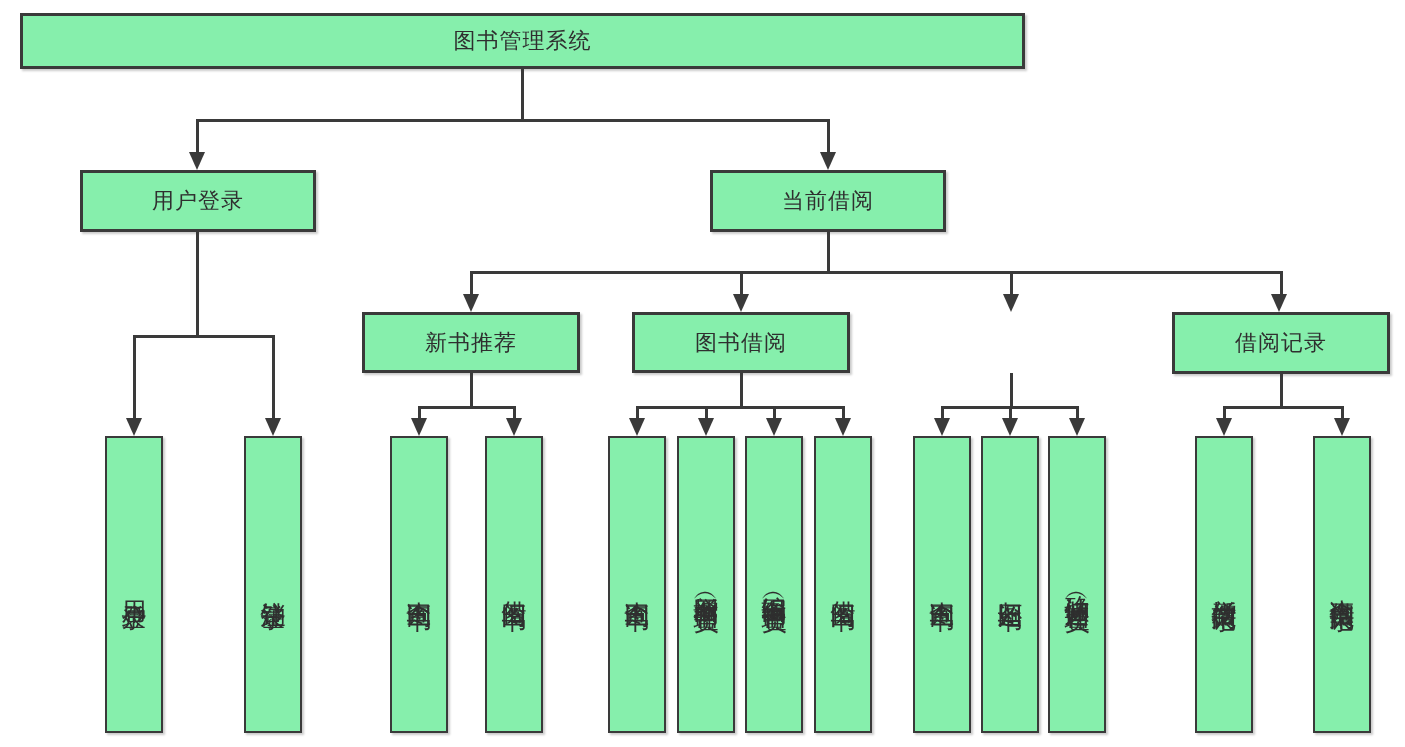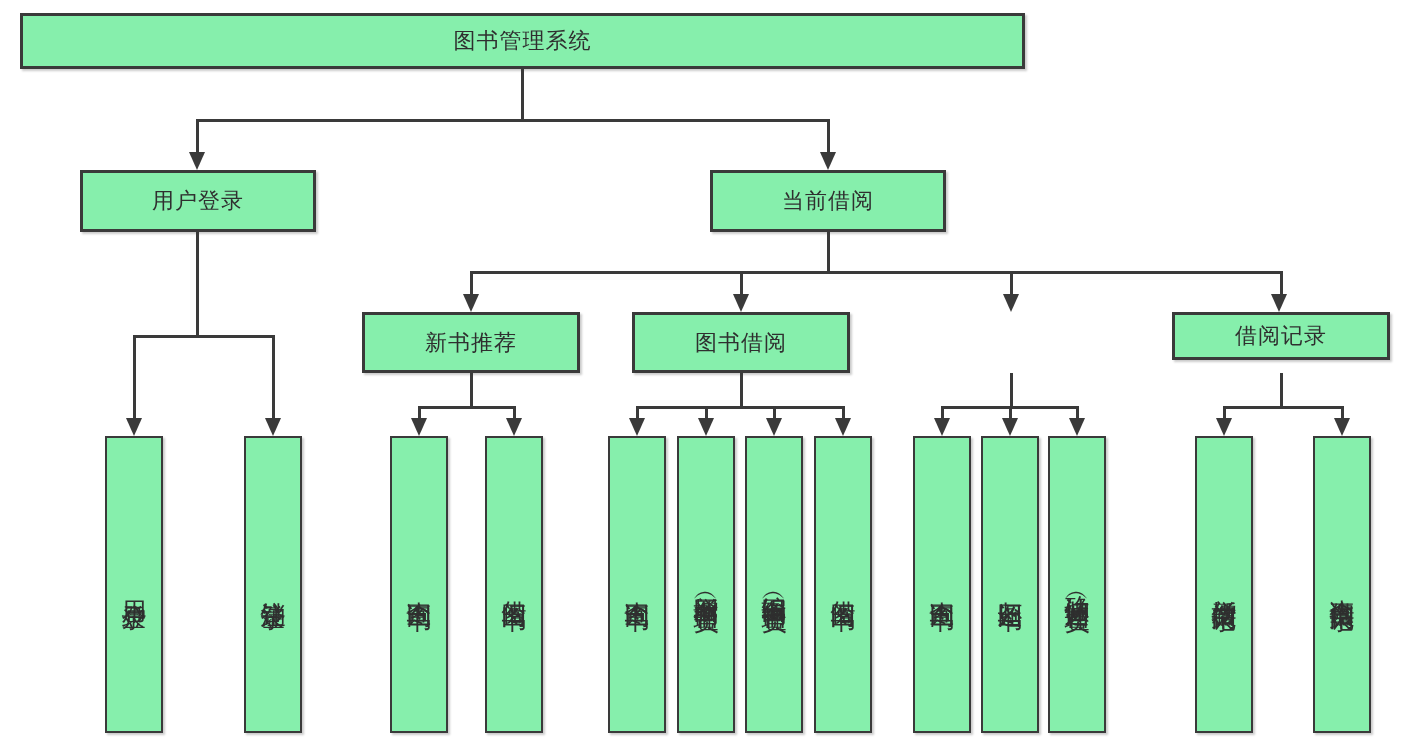--- a/index.html
+++ b/index.html
@@ -44,21 +44,21 @@
   <div class="box h-box" style="left:710px;top:170px;width:236px;height:62px">
     <span>当前借阅</span>
   </div>
 
   <div class="box h-box" style="left:632px;top:312px;width:218px;height:61px">
     <span>图书借阅</span>
   </div>
   <div class="box h-box" style="left:362px;top:312px;width:218px;height:61px">
     <span>新书推荐</span>
   </div>
-  <div class="box h-box" style="left:1172px;top:312px;width:218px;height:48px">
+  <div class="box h-box" style="left:1172px;top:312px;width:218px;height:62px">
     <span>借阅记录</span>
   </div>
 
   <div class="box leaf" style="left:105px">
     <span class="vtext">用户登录</span>
   </div>
   <div class="box leaf" style="left:244px">
     <span class="vtext">注销登录</span>
   </div>
 

